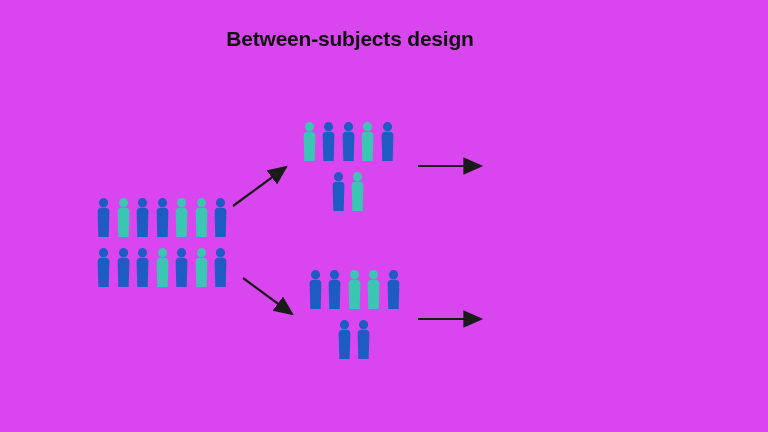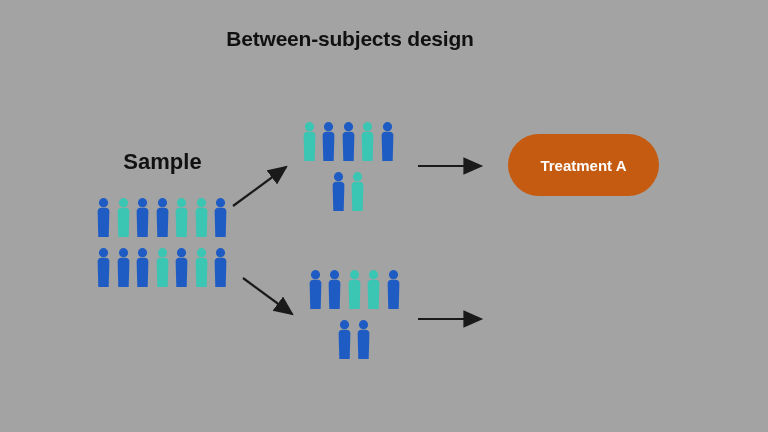--- a/index.html
+++ b/index.html
@@ -5,21 +5,21 @@
   html, body {
     margin: 0;
     padding: 0;
     background: #ffffff;
     font-family: "Liberation Sans", sans-serif;
   }
   .canvas {
     position: relative;
     width: 768px;
     height: 432px;
-    background: #a3a3a3;
+    background: #d946ef;
     overflow: hidden;
   }
   .diagram-title {
     position: absolute;
     left: 160px;
     top: 27px;
     width: 380px;
     text-align: center;
     font-size: 21px;
     font-weight: 700;
@@ -79,21 +79,20 @@
   #treatment-a { left: 508px; top: 134px; }
   #treatment-b { left: 508px; top: 284px; }
 </style>
 </head>
 <body>
 
 <div class="canvas">
 
   <div class="diagram-title">Between-subjects design</div>
 
-  <div class="sample-label">Sample</div>
 
   <div class="people-group" id="sample-group">
       <div class="row">
         <svg class="person" viewBox="0 0 20 46" xmlns="http://www.w3.org/2000/svg">
           <circle cx="10" cy="5.6" r="5.4" fill="#1E5CC4"></circle>
           <path d="M3.1,16.5 C3.1,11.9 6,11.6 10,11.6 C14,11.6 16.9,11.9 16.9,16.5 L16.1,46 L3.9,46 Z" fill="#1E5CC4"></path>
         </svg>
         <svg class="person" viewBox="0 0 20 46" xmlns="http://www.w3.org/2000/svg">
           <circle cx="10" cy="5.6" r="5.4" fill="#3AC6B3"></circle>
           <path d="M3.1,16.5 C3.1,11.9 6,11.6 10,11.6 C14,11.6 16.9,11.9 16.9,16.5 L16.1,46 L3.9,46 Z" fill="#3AC6B3"></path>
@@ -226,16 +225,15 @@
       <marker id="ah" markerWidth="11" markerHeight="9" refX="8" refY="4" orient="auto">
         <path d="M0,0 L9,4 L0,8 Z" class="arrow-fill" fill="#1a1a1a"></path>
       </marker>
     </defs>
     <line x1="233" y1="206" x2="286" y2="167" class="arrow-line" marker-end="url(#ah)" stroke="#1a1a1a" stroke-width="2.2"></line>
     <line x1="243" y1="278" x2="292" y2="314" class="arrow-line" marker-end="url(#ah)" stroke="#1a1a1a" stroke-width="2.2"></line>
     <line x1="418" y1="166" x2="481" y2="166" class="arrow-line" marker-end="url(#ah)" stroke="#1a1a1a" stroke-width="2.2"></line>
     <line x1="418" y1="319" x2="481" y2="319" class="arrow-line" marker-end="url(#ah)" stroke="#1a1a1a" stroke-width="2.2"></line>
   </svg>
 
-  <div class="treatment" id="treatment-a" style="background: rgb(197, 90, 17);">Treatment A</div>
 
 
 </div>
 
 </body></html>

